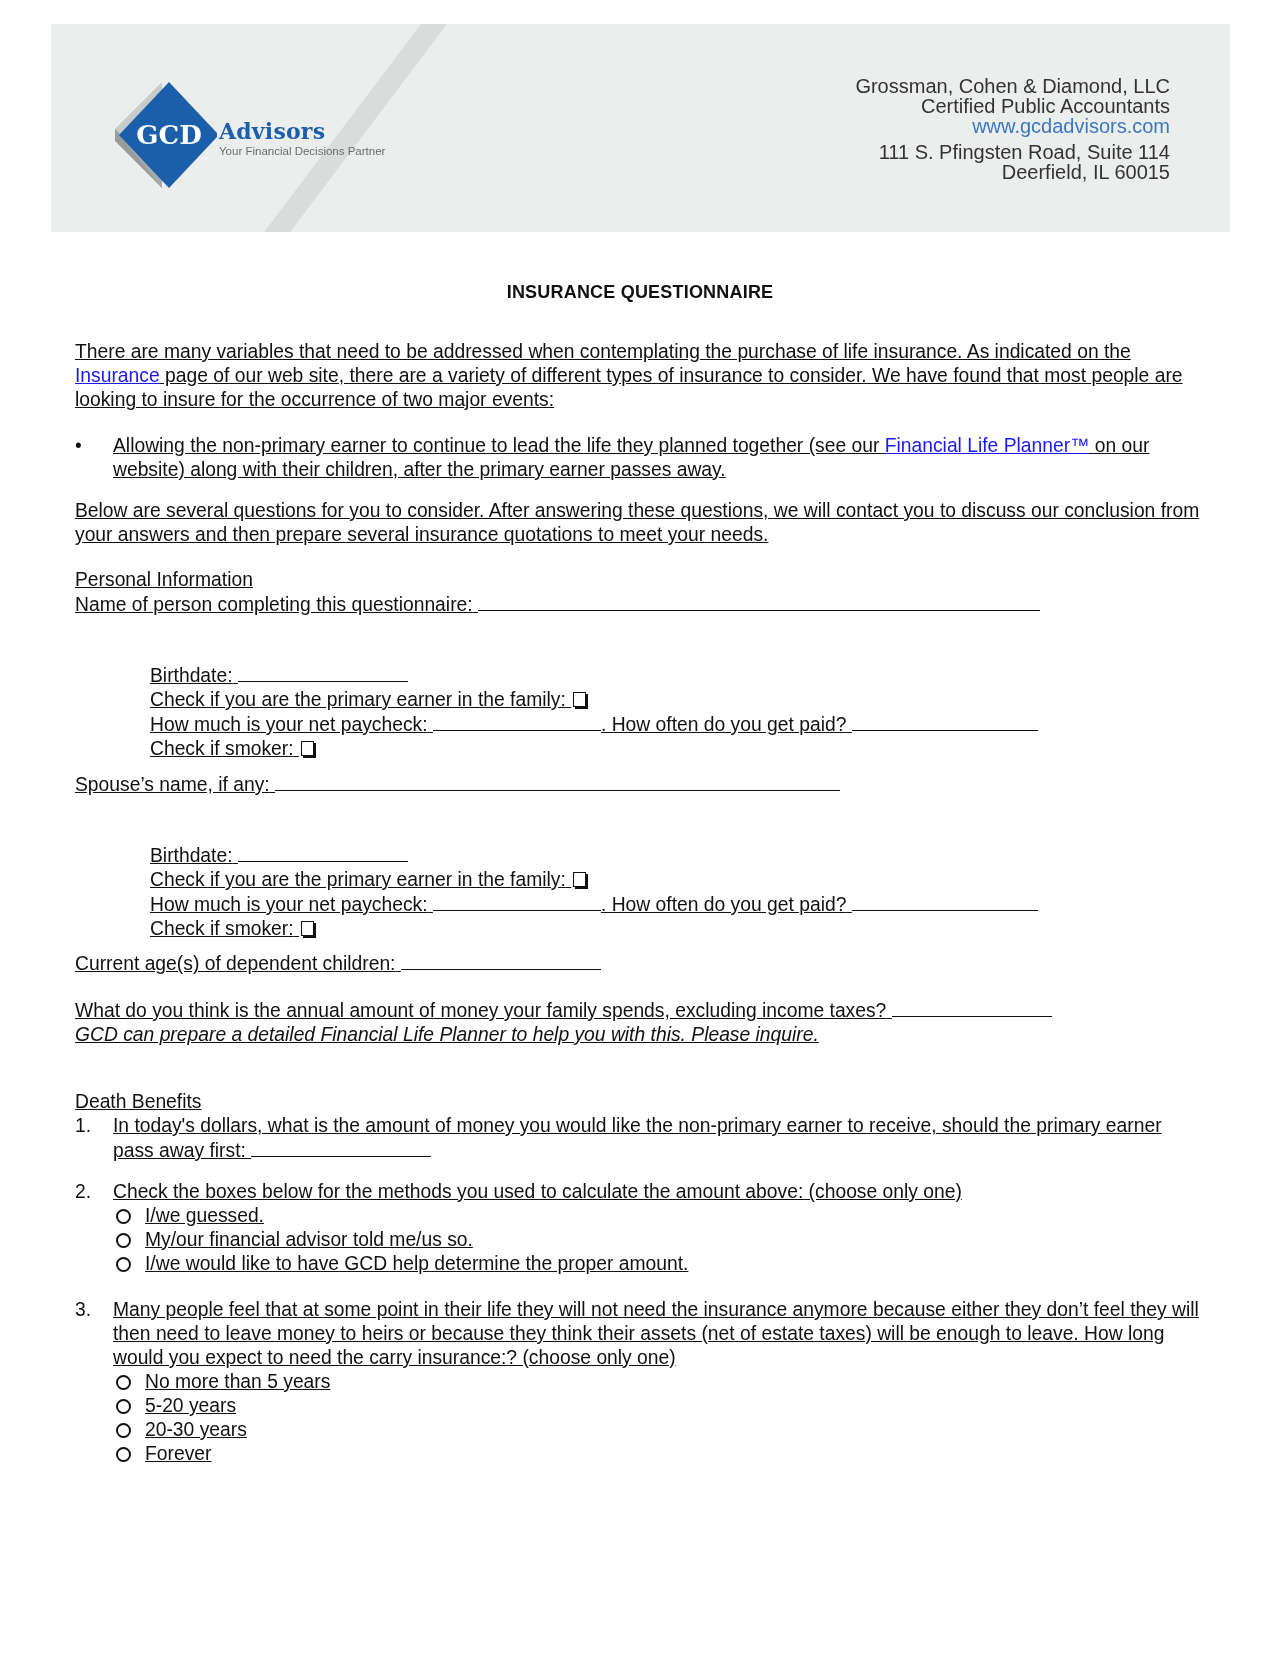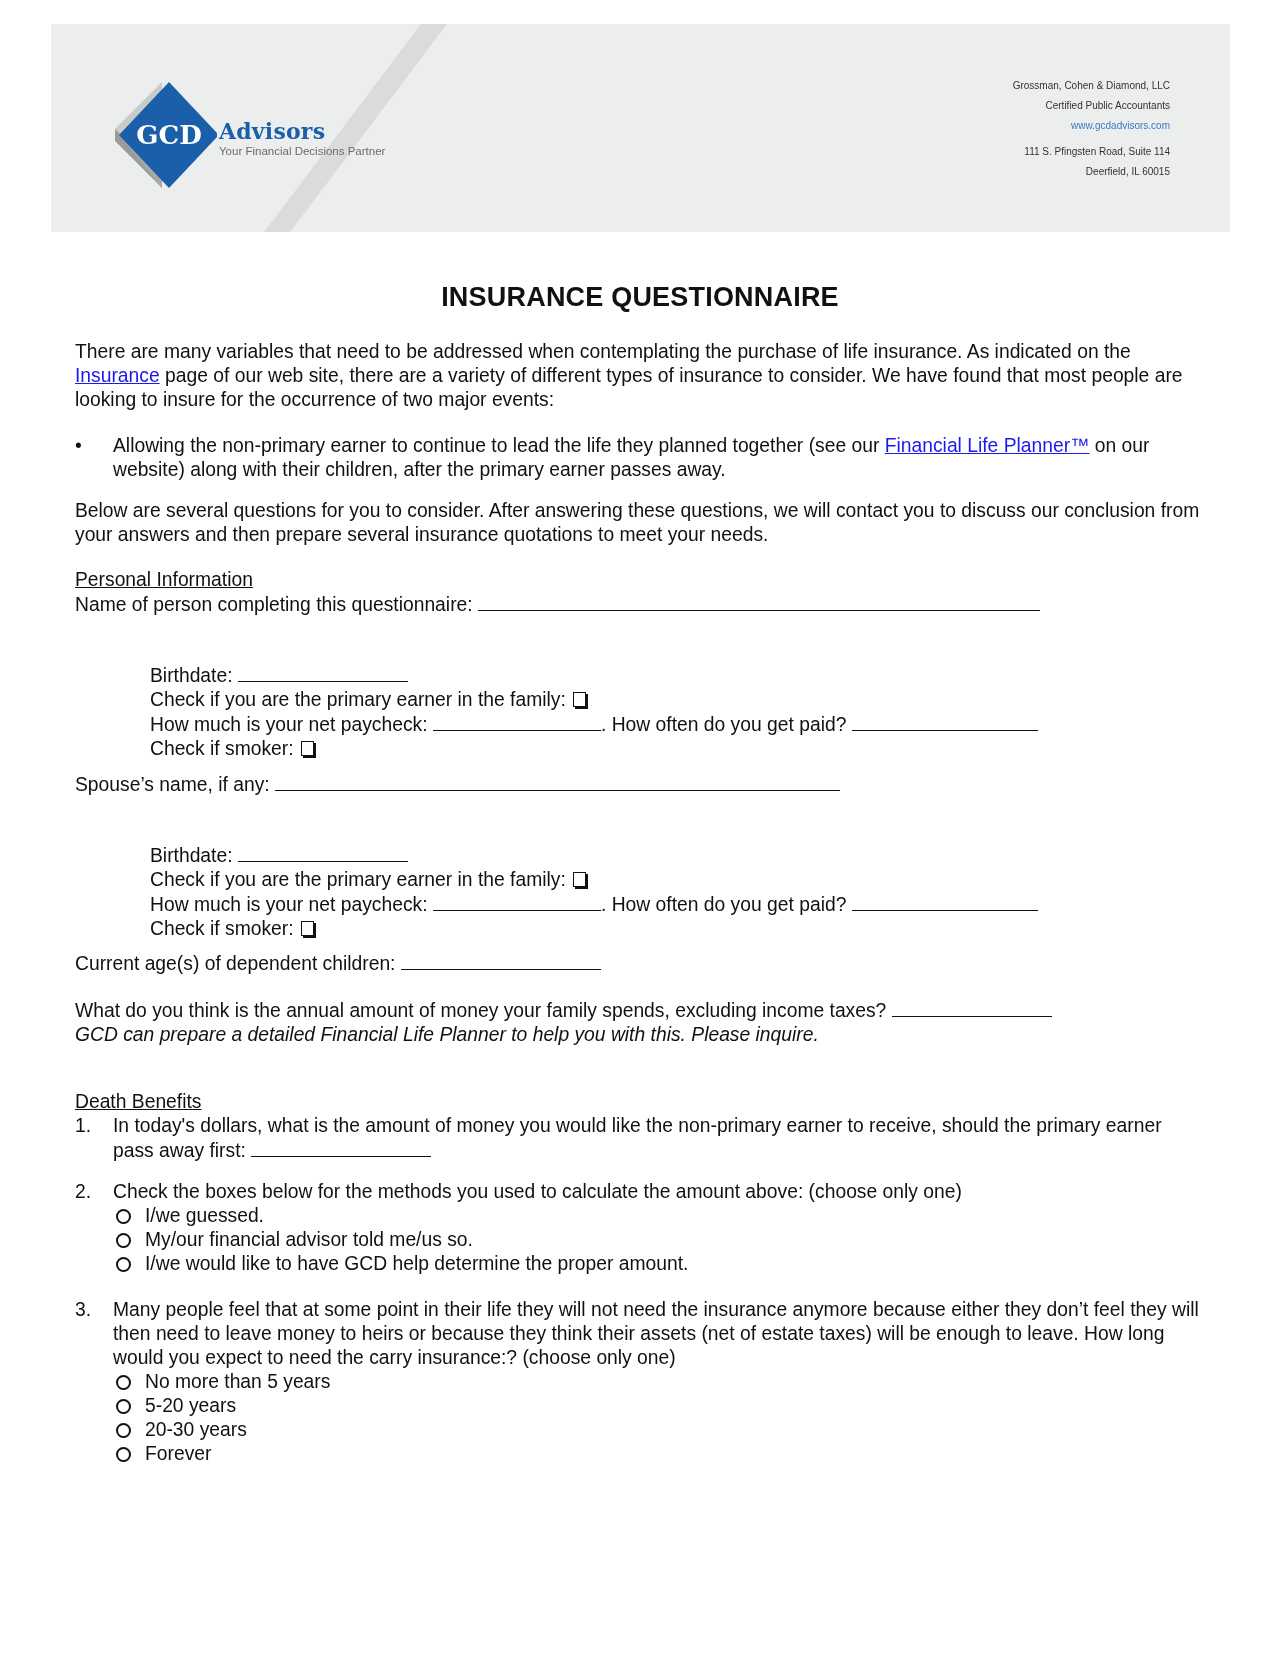--- a/index.html
+++ b/index.html
@@ -6,27 +6,27 @@
   body { width: 1280px; height: 1656px; position: relative; overflow: hidden;
          font-family: "Liberation Sans", sans-serif; color: #111; }
   .header { position: absolute; left: 51px; top: 24px; width: 1179px; height: 208px;
             background: #eceeee; overflow: hidden; }
   .stripe { position: absolute; left: 385px; top: -20px; width: 26px; height: 280px;
             background: #dadcdc; transform: skewX(-37deg); transform-origin: top left; }
   .logo { position: absolute; left: 56px; top: 56px; width: 110px; height: 110px; }
   .brand { position: absolute; left: 168px; top: 94px; }
   .brand-name { font-family: "DejaVu Serif", serif; font-weight: bold; font-size: 22px; color: #1b5eaa; letter-spacing: 0.2px; }
   .brand-tag { font-family: "Liberation Sans", sans-serif; font-weight: normal; font-size: 11.5px; color: #6b6b6b; margin-top: 1px; }
-  .firm { position: absolute; right: 60px; top: 52px; text-align: right; font-size: 10px; line-height: 20px; color: #333; }
+  .firm { position: absolute; right: 60px; top: 52px; text-align: right; font-size: 20px; line-height: 20px; color: #333; }
   .firm .url { color: #3a78c0; }
   .firm .addr { margin-top: 6px; }
 
   .title { position: absolute; top: 282px; left: 0; width: 1280px; text-align: center;
-           font-weight: bold; font-size: 27px; letter-spacing: 0.2px; }
-  .content { position: absolute; left: 75px; top: 340px; width: 1130px; font-size: 19.3px; line-height: 24px; }
+           font-weight: bold; font-size: 18px; letter-spacing: 0.2px; }
+  .content { position: absolute; left: 75px; top: 340px; width: 1130px; font-size: 19.3px; line-height: 24px; text-decoration: underline; }
   p { margin: 0; }
   a.link { color: #1a1aee; text-decoration: underline; }
   .gap { height: 24px; }
   .gap-s { height: 12px; }
   .bullet-list { margin: 0; padding: 0; list-style: none; }
   .bullet-list li { position: relative; padding-left: 38px; }
   .bullet-list li::before { content: "\2022"; position: absolute; left: 0; top: 0; }
   .section-head { text-decoration: underline; }
   .indent { padding-left: 75px; margin-top: 36px; }
   .blank { display: inline-block; border-bottom: 1px solid #111; height: 18px; vertical-align: baseline; }

